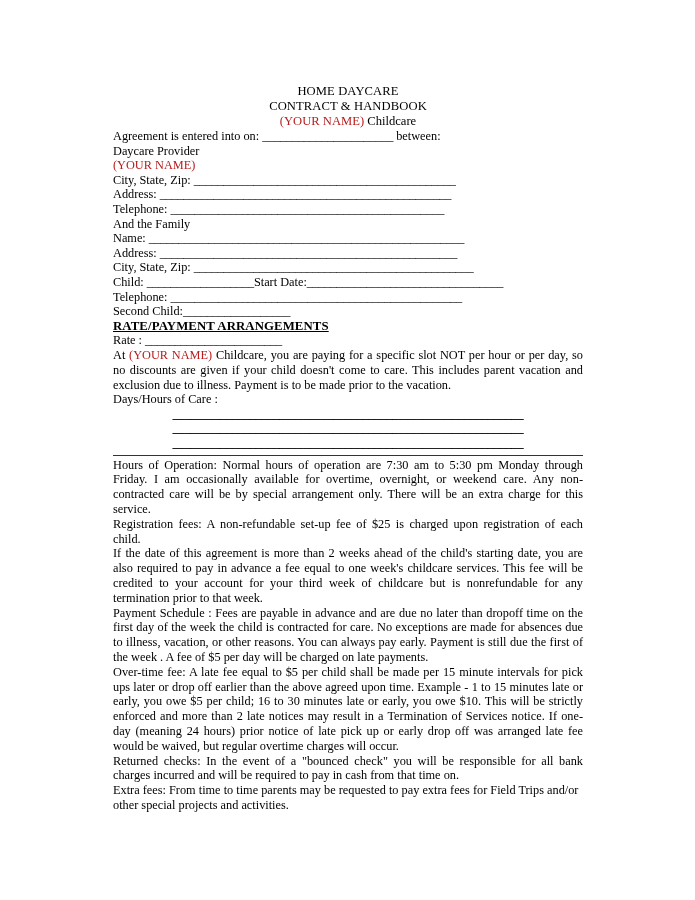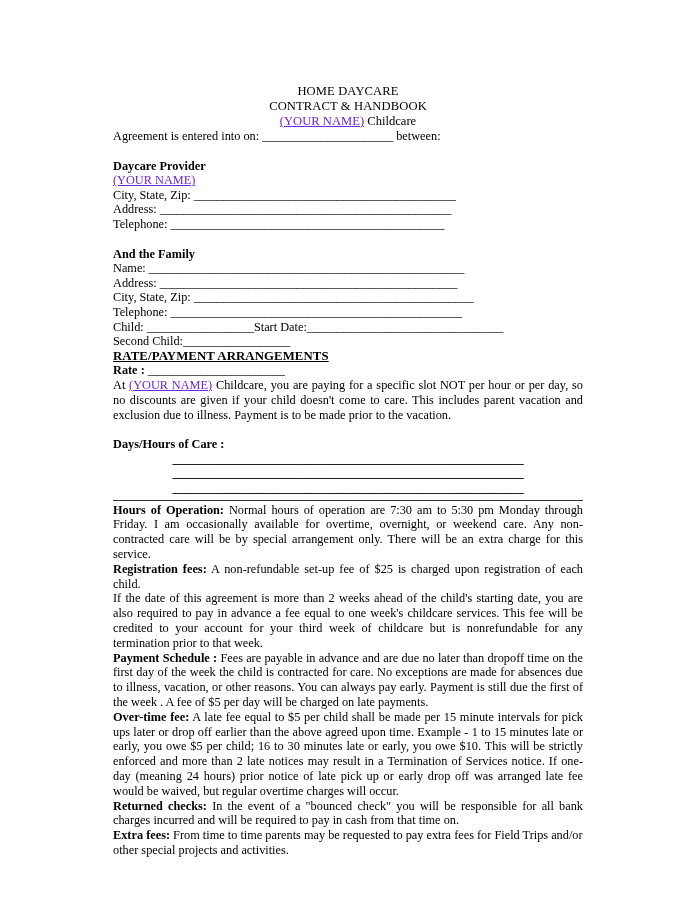--- a/index.html
+++ b/index.html
@@ -36,26 +36,24 @@
     font-size: 12.6px;
     line-height: 15px;
     letter-spacing: 0.1px;
   }
   .sub-line {
     display: block;
     font-size: 12.6px;
     line-height: 15px;
   }
   .red {
-    color: #6d28d9;
-    text-decoration: underline;
+    color: #b91c1c;
   }
   .bold {
-    font-weight: bold;
-    margin-top: 15px;
+    font-weight: normal;
   }
   .u-head {
     font-weight: bold;
     text-decoration: underline;
     font-size: 12.8px;
     letter-spacing: 0.1px;
   }
   .line {
     display: block;
     line-height: 14.6px;
@@ -111,23 +109,23 @@
 
     <span class="line"><span>City, State, Zip: </span><span class="fill">____________________________________________</span></span>
     <span class="line"><span>Address: </span><span class="fill">_________________________________________________</span></span>
     <span class="line"><span>Telephone: </span><span class="fill">______________________________________________</span></span>
 
     <span class="line bold">And the Family</span>
 
     <span class="line"><span>Name: </span><span class="fill">_____________________________________________________</span></span>
     <span class="line"><span>Address: </span><span class="fill">__________________________________________________</span></span>
     <span class="line"><span>City, State, Zip: </span><span class="fill">_______________________________________________</span></span>
+    <span class="line"><span>Child: </span><span class="fill">__________________</span><span>Start Date:</span><span class="fill">_________________________________</span></span>
+
     <span class="line"><span>Telephone: </span><span class="fill">_________________________________________________</span></span>
-
-    <span class="line"><span>Child: </span><span class="fill">__________________</span><span>Start Date:</span><span class="fill">_________________________________</span></span>
     <span class="line"><span>Second Child:</span><span class="fill">__________________</span></span>
 
     <span class="line u-head">RATE/PAYMENT ARRANGEMENTS</span>
     <span class="line"><span class="bold">Rate : </span><span class="fill">_______________________</span></span>
 
     <span class="para"><span>At </span><span class="red">(YOUR NAME)</span><span> Childcare, you are paying for a specific slot NOT per hour or per day, so no discounts are given if your child doesn't come to care. This includes parent vacation and exclusion due to illness. Payment is to be made prior to the vacation.</span></span>
 
     <span class="line bold">Days/Hours of Care :</span>
 
     <span class="rule-line fill">___________________________________________________________</span>

